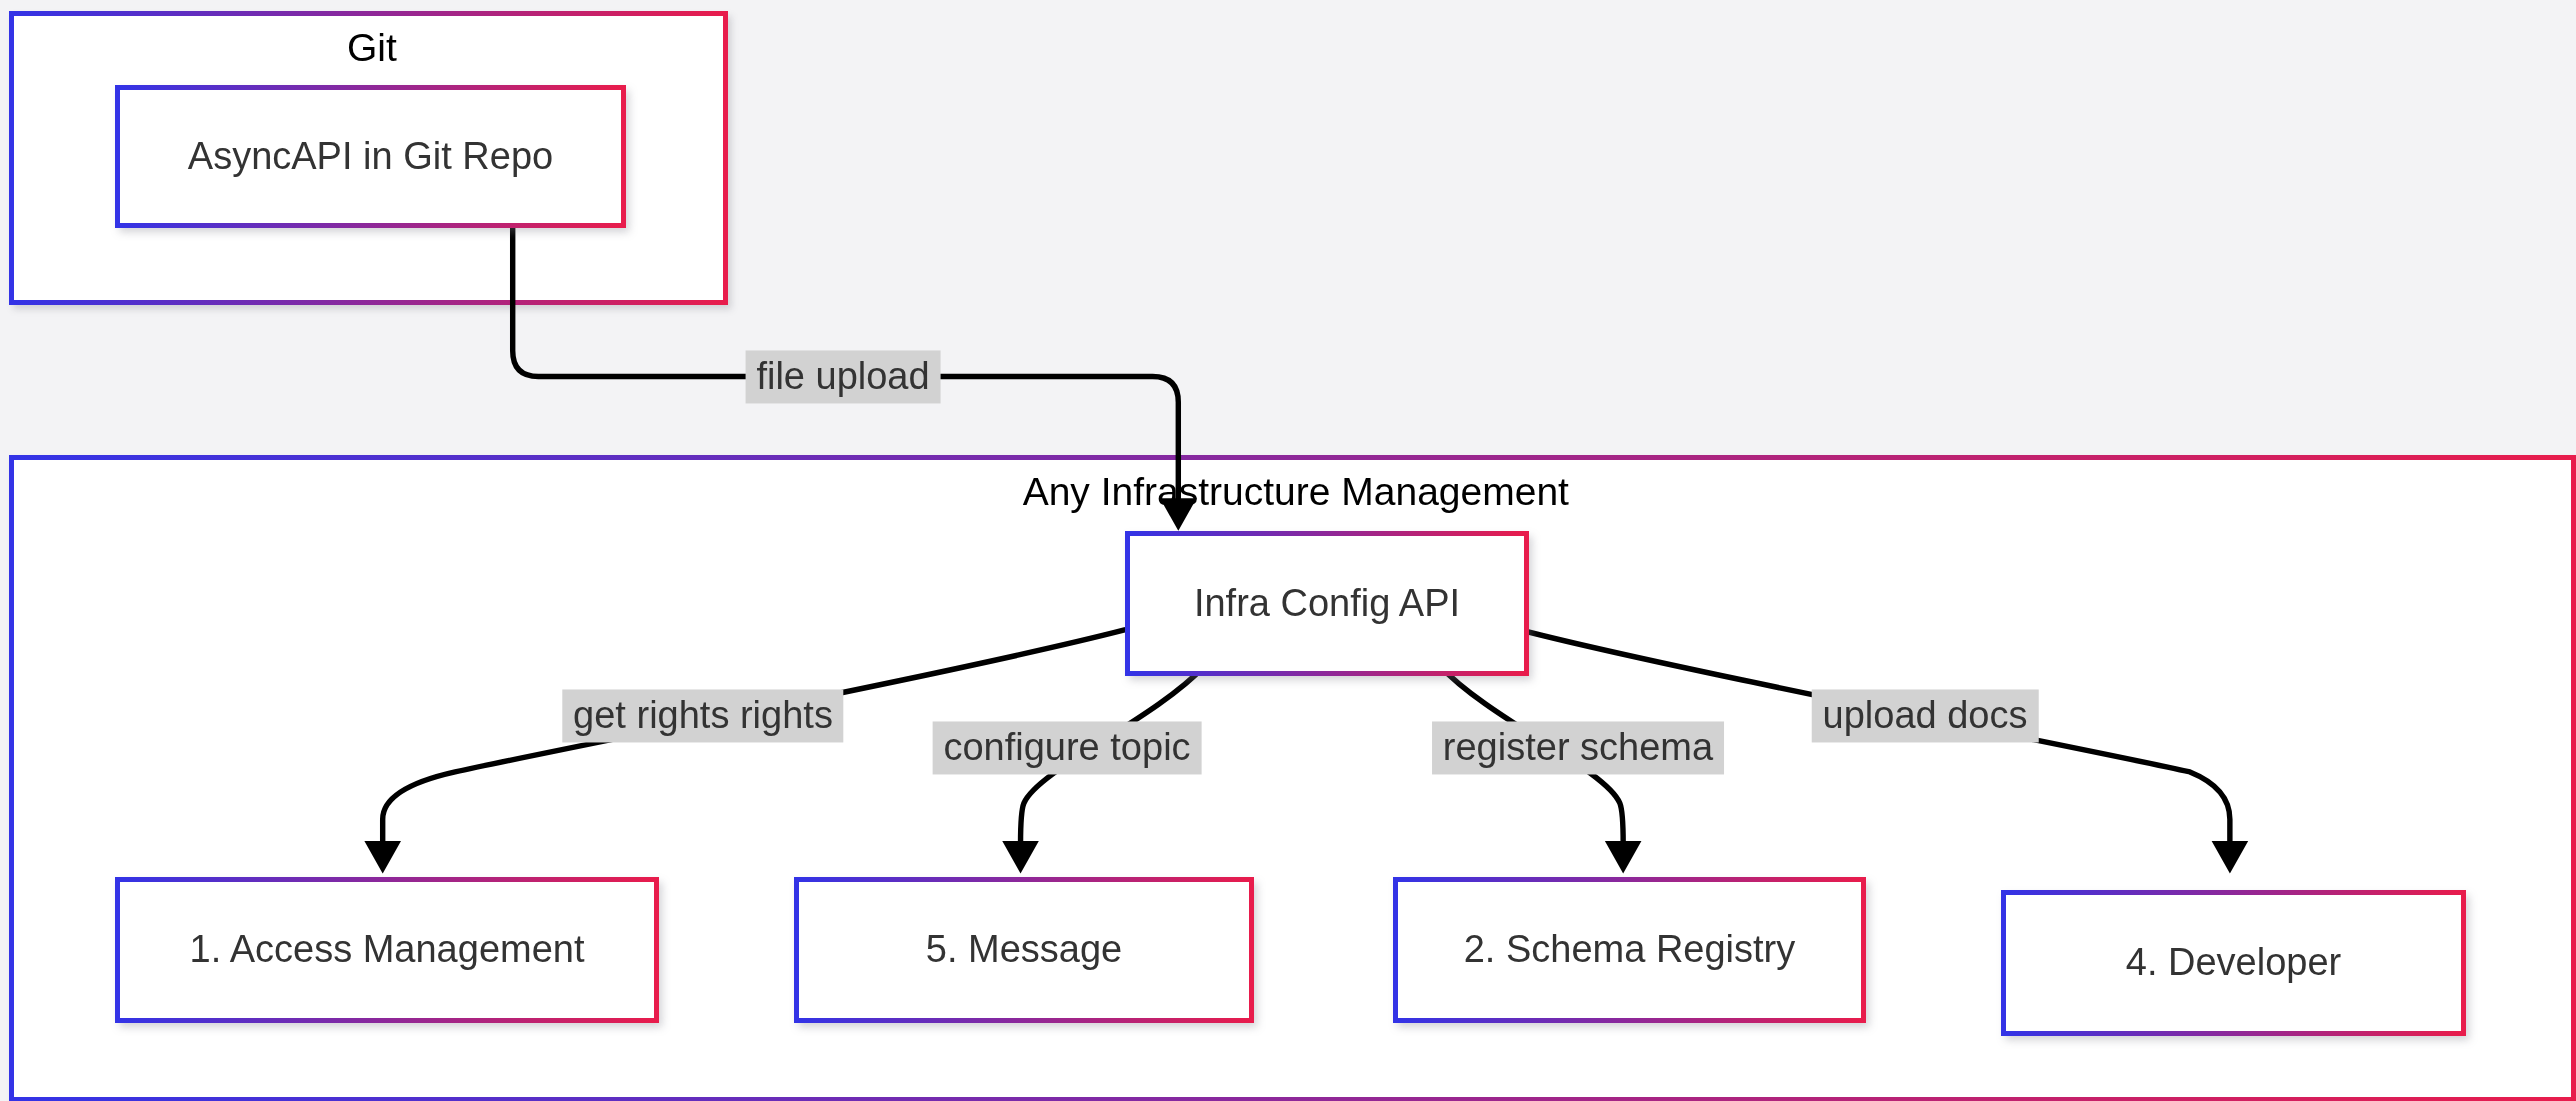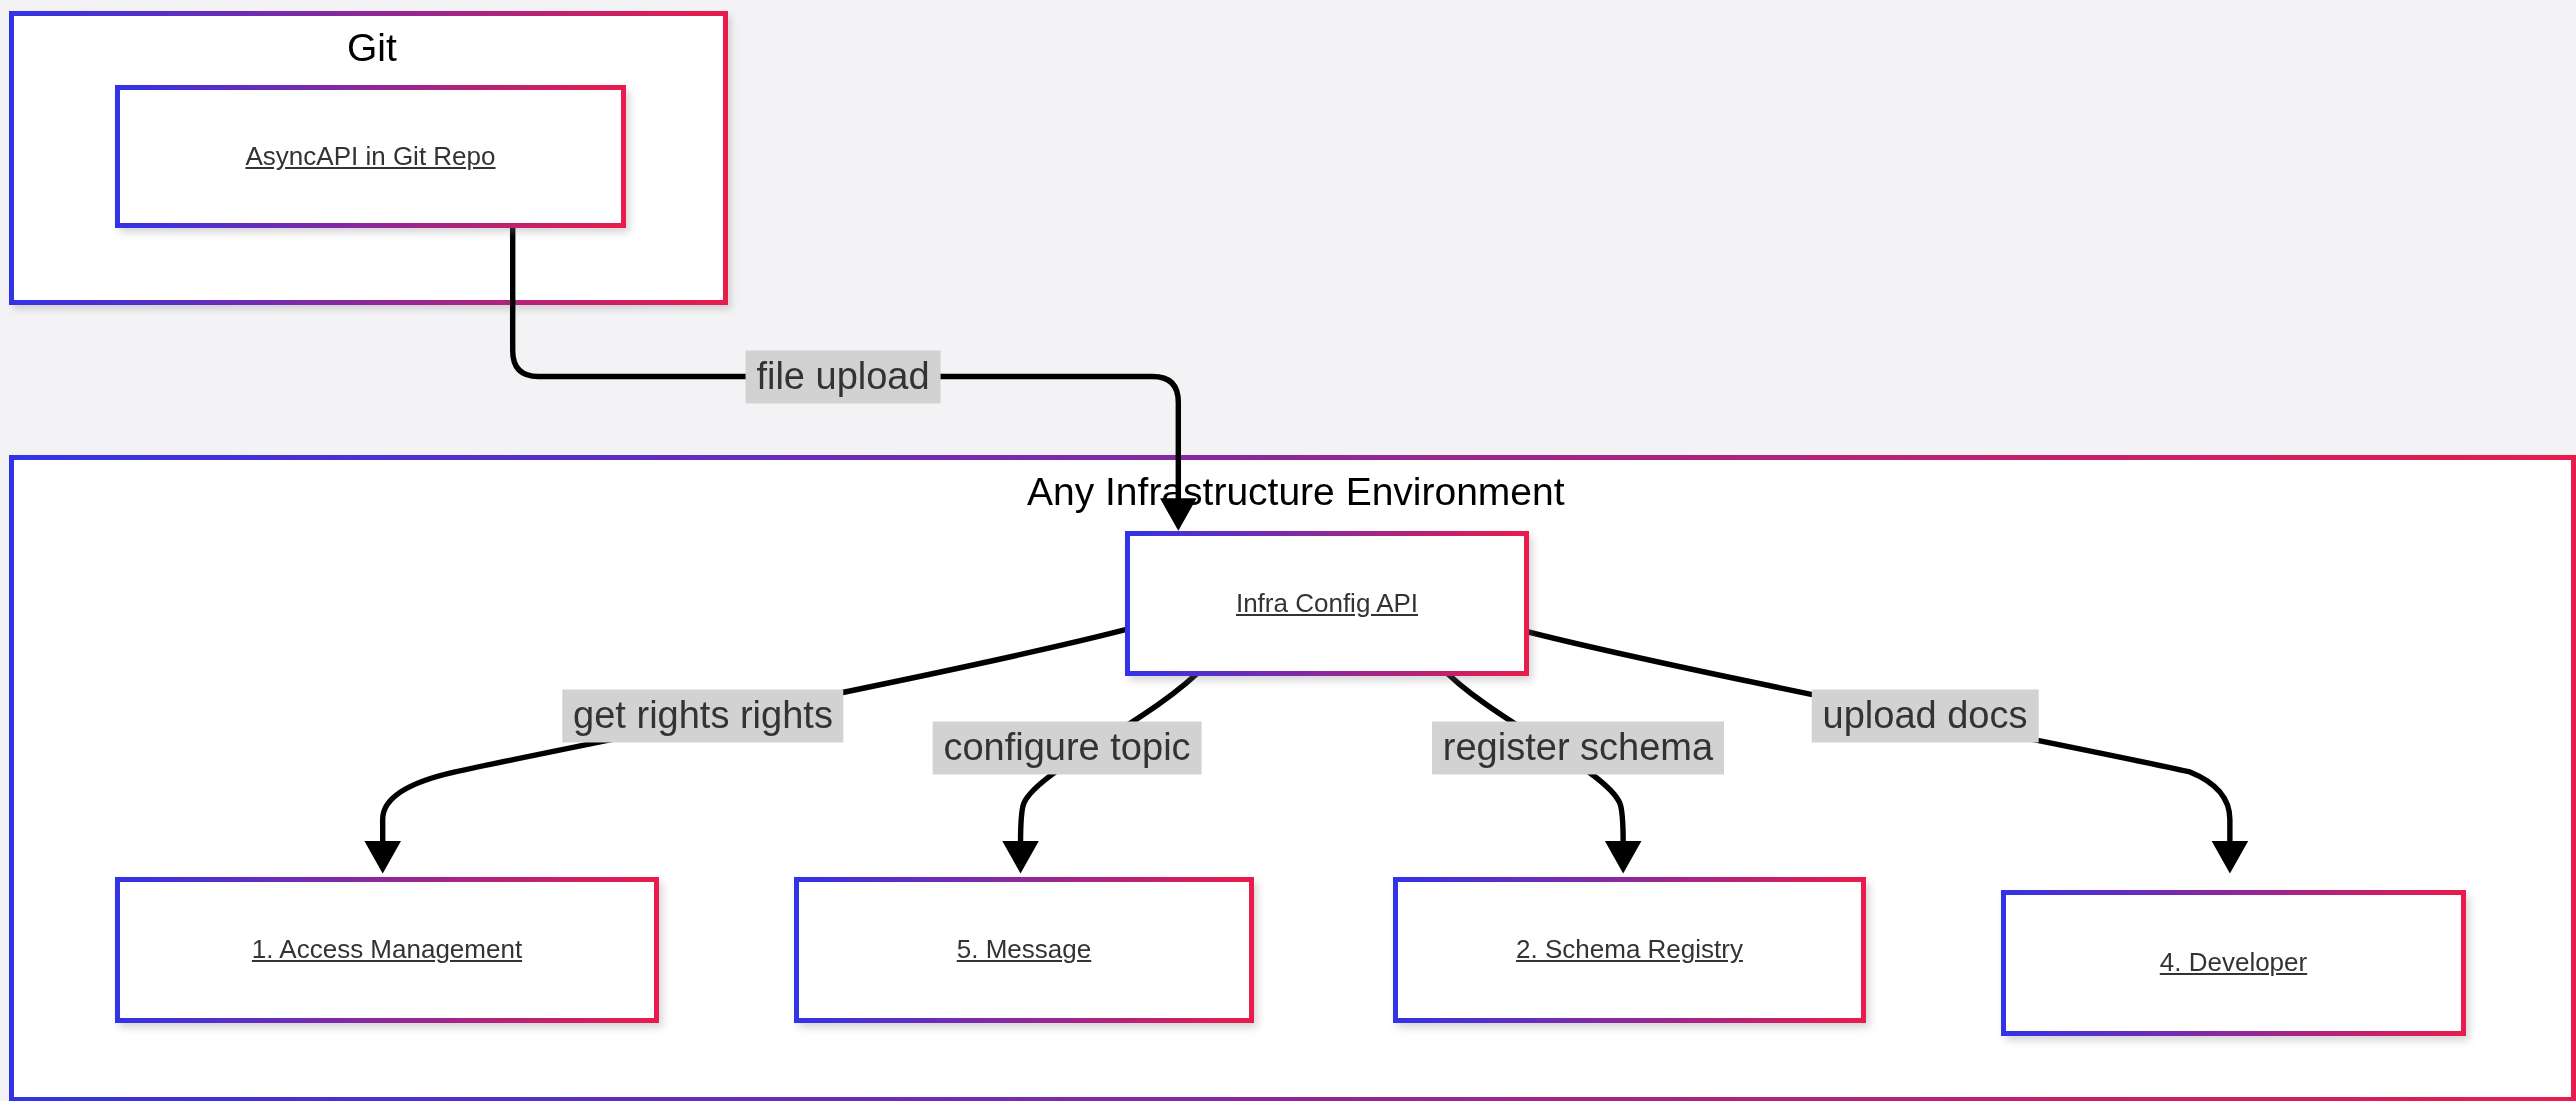--- a/index.html
+++ b/index.html
@@ -30,24 +30,23 @@
   .node{
     position:absolute;
     display:flex;align-items:center;justify-content:center;
     background:var(--node-bg,#ffffff);
     border:5.4px solid;
     border-image:linear-gradient(90deg,var(--accent-from,#3333e6),var(--accent-to,#e81c4c)) 1;
     box-shadow:4.1px 4.7px 8.1px rgba(130,130,140,.35);
     z-index:3;
   }
   .node-label{
-    font-size:26px;line-height:1.2;
+    font-size:38px;line-height:1.2;
     color:var(--node-text,#333333);
     white-space:nowrap;
-    text-decoration:underline;
   }
   .edges{position:absolute;left:0;top:0;z-index:1;}
   .edge-path{fill:none;stroke:var(--edge-color,#000);stroke-width:8;stroke-linecap:butt;stroke-linejoin:round;}
   .arrowhead{fill:var(--edge-color,#000);stroke:none;}
   .edge-label{
     position:absolute;transform:translate(-50%,-50%);
     background:var(--label-bg,#d2d2d2);
     color:var(--node-text,#333333);
     font-size:38px;line-height:1.15;
     padding:4.7px 10.8px;
@@ -58,21 +57,21 @@
 </head>
 <body>
 
 <div class="canvas">
 
   <div class="cluster" style="left:8.8px;top:10.8px;width:709px;height:284px;">
     <div class="cluster-title">Git</div>
   </div>
 
   <div class="cluster" style="left:8.8px;top:455px;width:2557px;height:637px;">
-    <div class="cluster-title">Any Infrastructure Environment</div>
+    <div class="cluster-title">Any Infrastructure Management</div>
   </div>
 
   <svg class="edges" width="2576" height="1101" viewBox="0 0 3804 1626">
     <path class="edge-path" d="M 757 323 L 757 518 Q 757 556 795 556 L 1702 556 Q 1740 556 1740 594 L 1740 740"></path>
     <path class="arrowhead" d="M 1713 736 L 1767 736 L 1740 784 Z"></path>
 
     <path class="edge-path" d="M 1662 930 C 1430 990 830 1105 672 1140 Q 565 1164 565 1210 L 565 1246"></path>
     <path class="arrowhead" d="M 538 1242 L 592 1242 L 565 1290 Z"></path>
 
     <path class="edge-path" d="M 1779 983 C 1706 1062 1534 1136 1512 1186 Q 1507 1198 1507 1246"></path>

